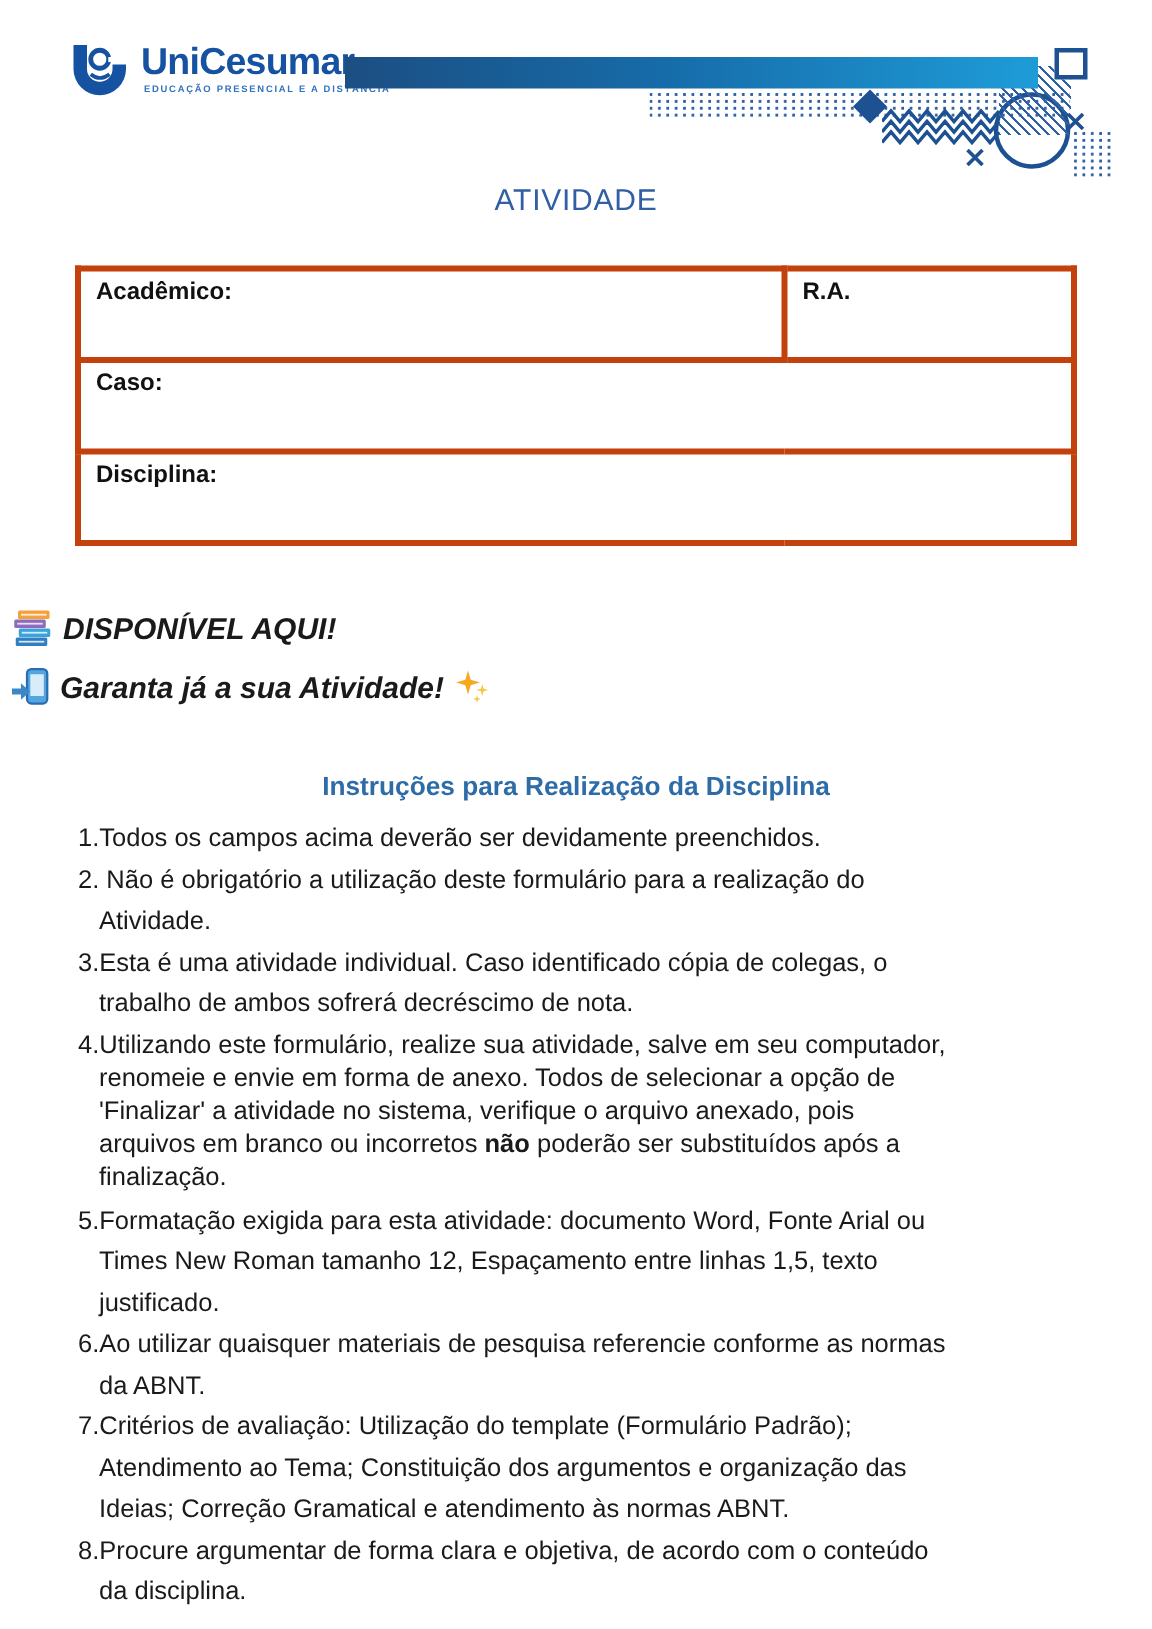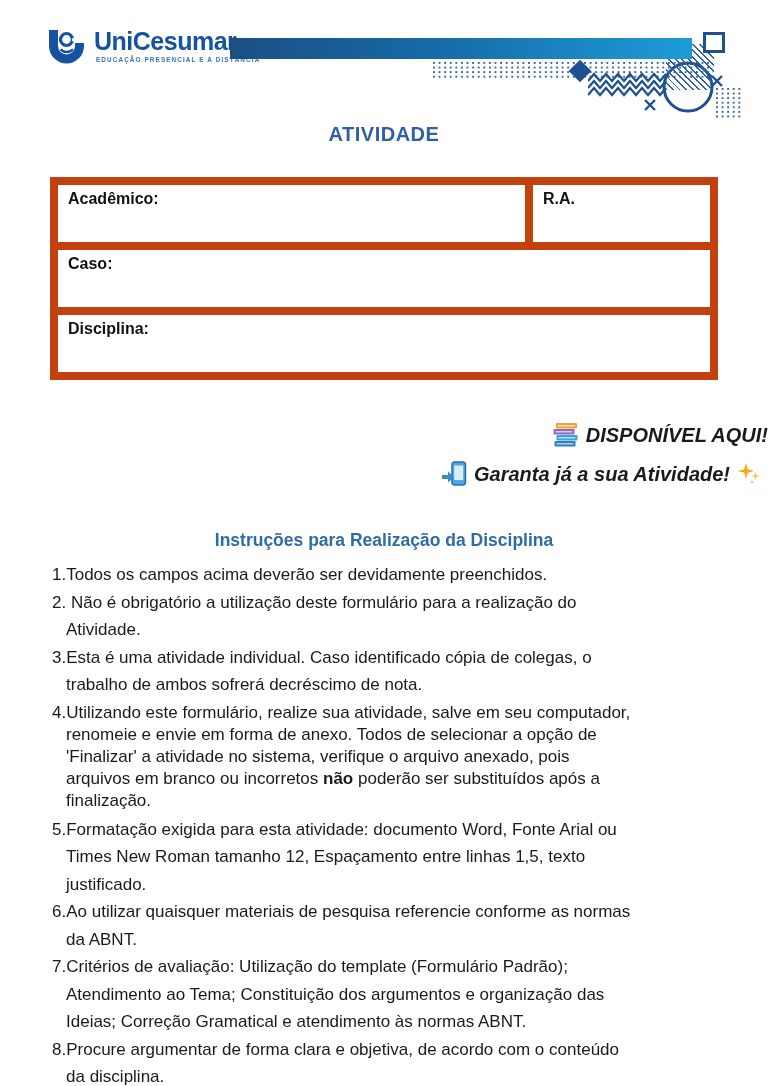--- a/index.html
+++ b/index.html
@@ -23,28 +23,28 @@
     background-size:5.6px 4.6px;}
   .diamond{position:absolute;left:572px;top:63px;width:16px;height:16px;background:#1D5191;transform:rotate(45deg);z-index:2;}
   .zigzag{position:absolute;left:588px;top:72px;z-index:2;}
   .deco-circle{position:absolute;left:660px;top:59px;z-index:1;}
   .hatch{position:absolute;left:666px;top:44px;width:48px;height:46px;z-index:3;
     background:repeating-linear-gradient(45deg,#2F5FA5 0px,#2F5FA5 1.4px,transparent 1.4px,transparent 4.6px);}
   .white-square{position:absolute;left:703px;top:32px;width:16px;height:15px;border:3px solid #1D5191;background:#fff;z-index:5;}
   .xmark{position:absolute;z-index:5;}
   .x1{left:711px;top:75px;} .x2{left:644px;top:99px;}
   
-  .doc-title{margin:8px 0 0;text-align:center;font-size:20px;line-height:22px;font-weight:bold;color:#315FA4;letter-spacing:0.5px;}
+  .doc-title{margin:8px 0 0;text-align:center;font-size:20px;line-height:22px;font-weight:normal;color:#315FA4;letter-spacing:0.5px;}
   
   .form-table{margin:32px 0 0 50px;border-collapse:collapse;width:668px;table-layout:fixed;}
-  .form-table td{border:8px solid #c2410c;height:47px;vertical-align:top;padding:5px 10px;
+  .form-table td{border:4px solid #c2410c;height:47px;vertical-align:top;padding:5px 10px;
     font-size:16px;font-weight:bold;color:#111;}
   .col-wide{width:447px;}
   
-  .promo{margin-top:44px;text-align:right;}
+  .promo{margin-top:44px;text-align:left;}
   .promo-line{height:26px;margin-bottom:13px;font-size:20px;font-weight:bold;font-style:italic;color:#1a1a1a;}
   .promo-line svg{vertical-align:middle;margin:0 7px;position:relative;top:-2px;}
   
   .instr-heading{margin:42px 0 0;text-align:center;font-size:17.5px;line-height:18px;font-weight:bold;color:#2E6CA8;}
   .instr-list{margin:12px 0 0 52px;width:700px;}
   .it{padding-left:14px;text-indent:-14px;font-size:17px;line-height:27.5px;color:#1a1a1a;}
   .it span{white-space:pre-wrap;}
   .it .b{font-weight:bold;text-align:right;}
   .it-tight{line-height:22px;margin-top:3px;margin-bottom:4px;}
 </style>

